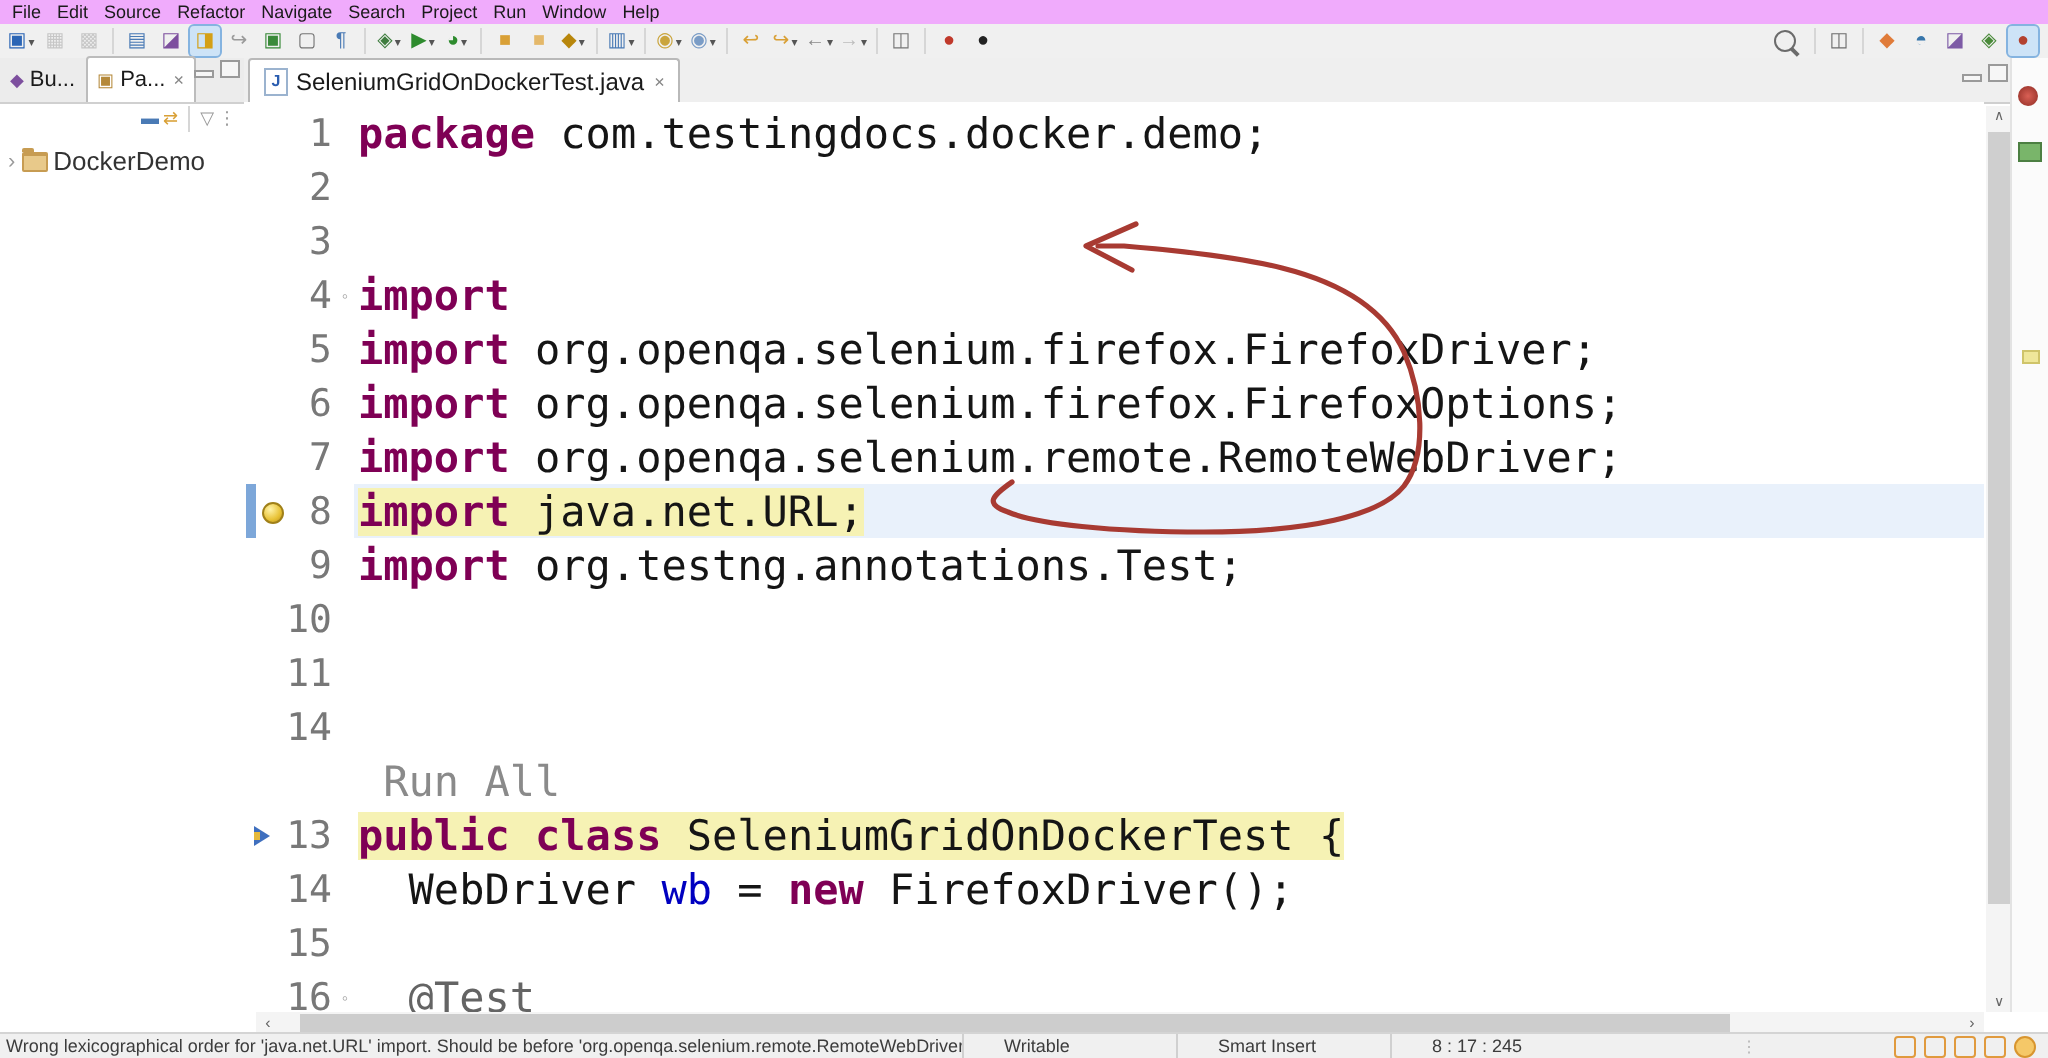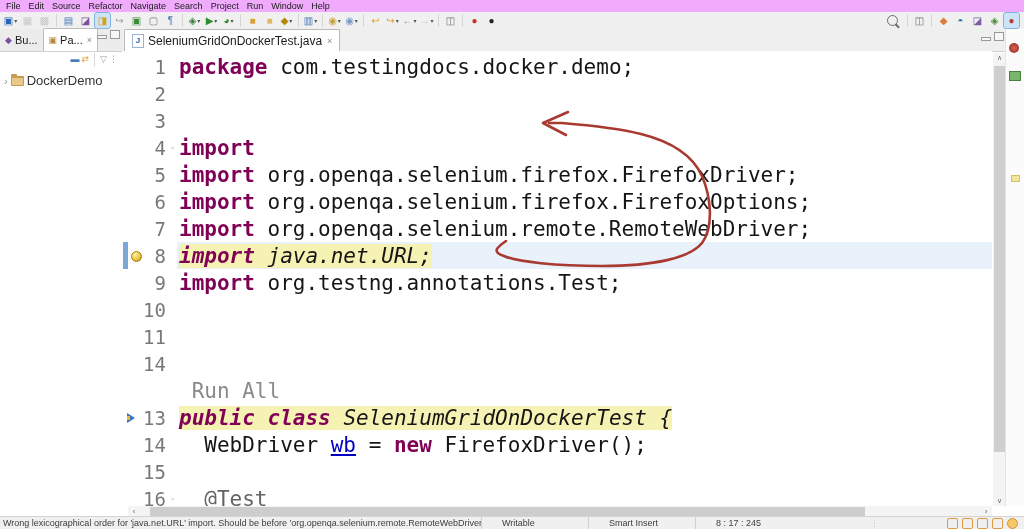--- a/index.html
+++ b/index.html
@@ -55,23 +55,23 @@
   #code{position:absolute;left:0;top:22px;right:32px;bottom:11px;overflow:hidden;padding-top:2px;background:#fff;}
   .crow{display:flex;height:27px;align-items:center;}
   .mk{width:20px;flex:none;height:27px;position:relative;}
   .num{width:24px;flex:none;text-align:right;color:#787878;padding-right:2px;
        font-family:"DejaVu Sans Mono",monospace;font-size:19px;}
   .fold{width:9px;flex:none;text-align:center;color:#a0a0a0;font-size:9px;}
   .cbody{flex:1;height:27px;display:flex;align-items:center;padding-left:2px;
        font-family:"DejaVu Sans Mono",monospace;font-size:21px;white-space:pre;color:#151515;}
   .cur .cbody{background:#e9f1fb;}
   .kw{color:#7f0055;font-weight:bold;}
-  .fd{color:#0000c0;text-decoration:underline;}
+  .fd{color:#0000c0;}
   .an{color:#646464;}
-  .occ{background:#f6f2b4;font-style:italic;}
+  .occ{background:#f6f2b4;}
   .mining{color:#8a8a8a;}
   .bulb{position:absolute;left:9px;top:9px;width:9px;height:9px;border-radius:50%;
        background:radial-gradient(circle at 35% 30%,#fff3a8,#e8c235 60%,#b98f1d);border:1px solid #a08019;}
   .bar8{position:absolute;left:1px;top:0;width:5px;height:27px;background:#7da7d9;}
   .runmk{position:absolute;left:5px;top:9px;width:0;height:0;border-left:8px solid #3f6fbe;
        border-top:5px solid transparent;border-bottom:5px solid transparent;}
   .runmk::after{content:"";position:absolute;left:-8px;top:-2px;width:3px;height:4px;background:#e5b93c;}
   
   #vsb{position:absolute;right:18px;top:24px;bottom:11px;width:13px;background:#f4f4f4;}
   #vsb .thumb{position:absolute;left:1px;right:1px;top:13px;height:386px;background:#cfcfcf;}

